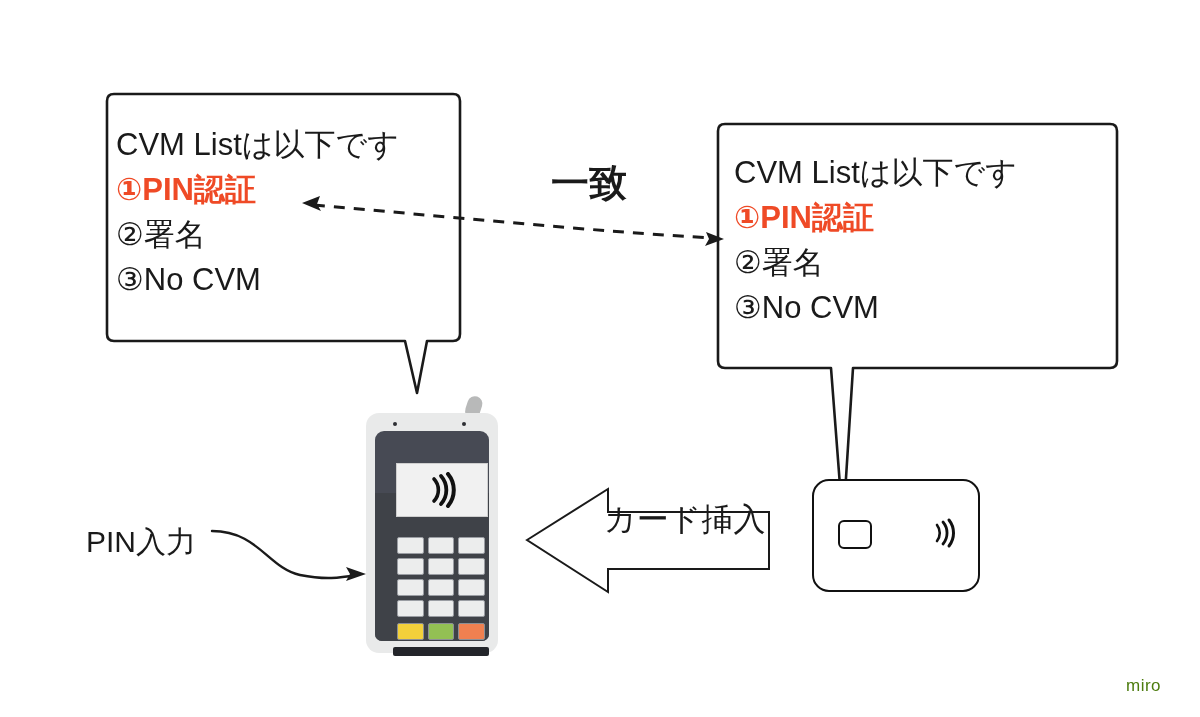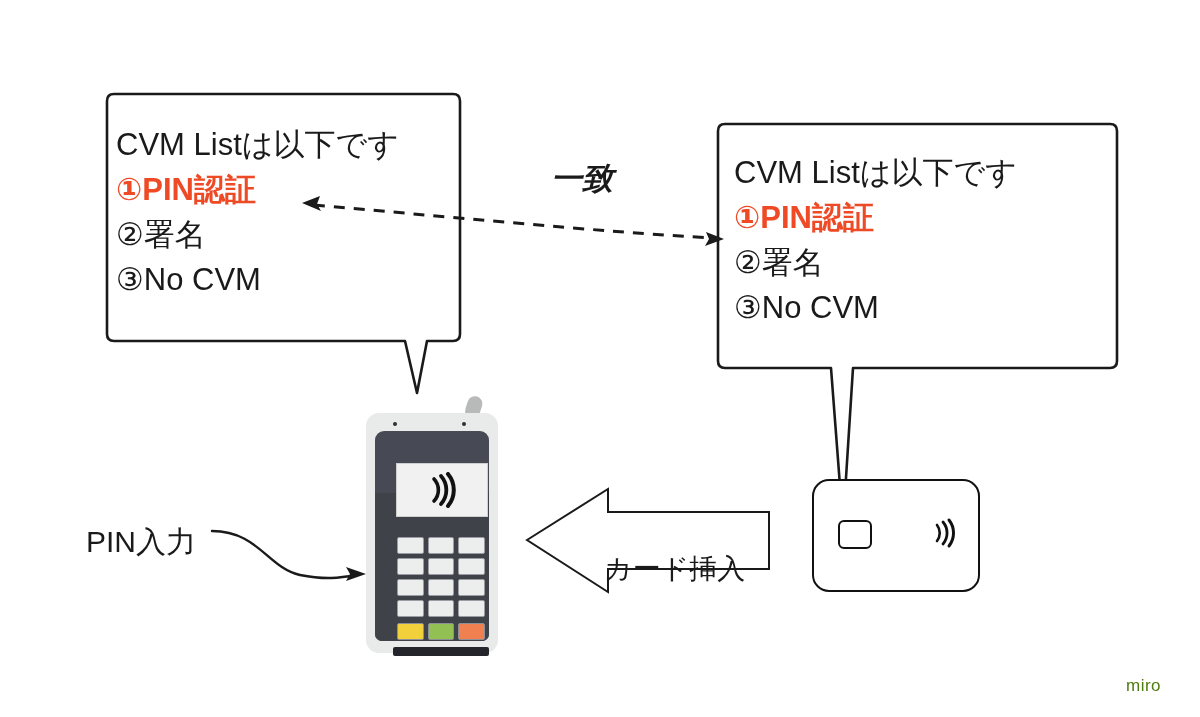--- a/index.html
+++ b/index.html
@@ -57,34 +57,33 @@
 
   
   .label {
     position: absolute;
     color: #1a1a1a;
     white-space: nowrap;
   }
   #label-match {
     left: 551px;
     top: 158px;
-    font-size: 31px;
+    font-size: 38px;
     font-weight: 600;
     letter-spacing: 0px;
-    font-style: italic;
   }
   #label-pin-input {
     left: 86px;
     top: 522px;
     font-size: 30px;
   }
   #label-card-insert {
     left: 604px;
-    top: 550px;
-    font-size: 28px;
+    top: 498px;
+    font-size: 32px;
   }
   #watermark {
     position: absolute;
     left: 1126px;
     top: 676px;
     font-size: 17px;
     color: #4d7c0f;
     letter-spacing: 0.5px;
   }
 

